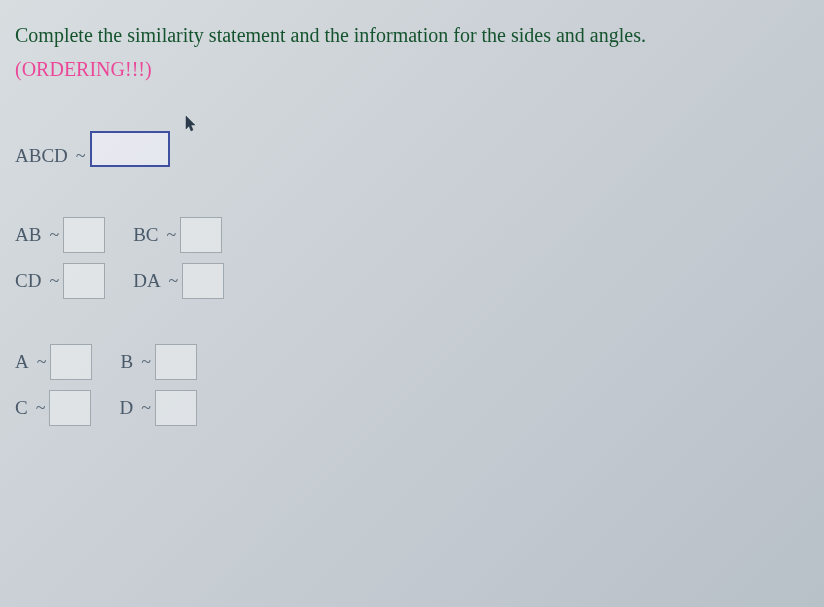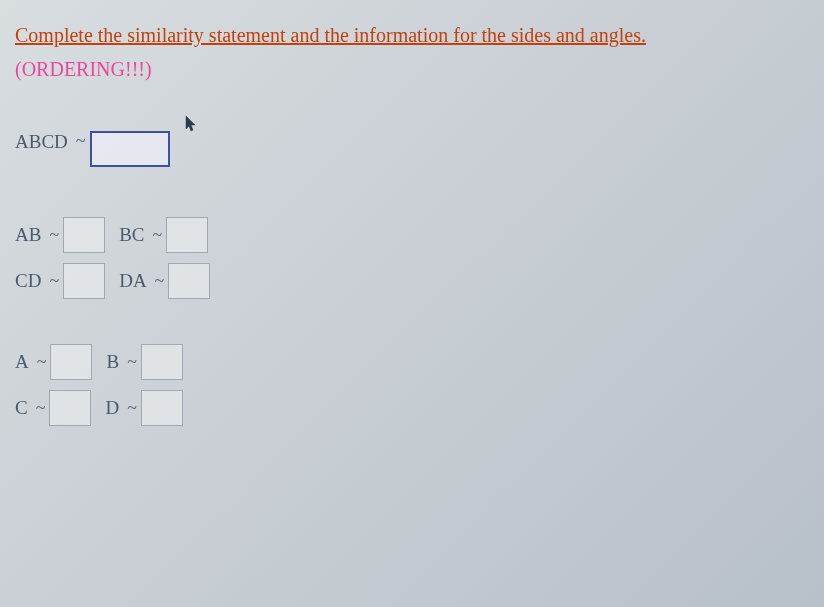--- a/index.html
+++ b/index.html
@@ -12,40 +12,39 @@
       height: 607px;
       background: linear-gradient(135deg, #d8dde0 0%, #c8ced4 50%, #b8c0c8 100%);
       font-family: Georgia, 'Times New Roman', serif;
       color: #4a5568;
       padding: 20px 15px;
       position: relative;
       overflow: hidden;
     }
     .instruction {
       font-size: 20px;
-      color: #c2410c;
+      color: #14532d;
       margin-bottom: 8px;
       line-height: 1.5;
-      text-decoration: underline;
     }
     .ordering {
       font-size: 20px;
       color: #ec4899;
       margin-bottom: 50px;
     }
     .cursor-icon {
       position: absolute;
       left: 185px;
       top: 115px;
       color: #2a3a4a;
       font-size: 16px;
     }
     .row {
       display: flex;
-      align-items: flex-start;
+      align-items: flex-end;
       margin-bottom: 10px;
     }
     .similarity-row {
       margin-bottom: 50px;
     }
     .label {
       font-size: 19px;
       color: #4a5a6a;
       margin-right: 6px;
     }
@@ -74,21 +73,21 @@
     }
     .sides-section {
       margin-bottom: 45px;
     }
     .angles-section {
       margin-bottom: 10px;
     }
     .pair-row {
       display: flex;
       align-items: center;
-      gap: 14px;
+      gap: 28px;
       margin-bottom: 10px;
     }
     .pair {
       display: flex;
       align-items: center;
     }
     .pair .label {
       min-width: auto;
     }
     .tilde {

